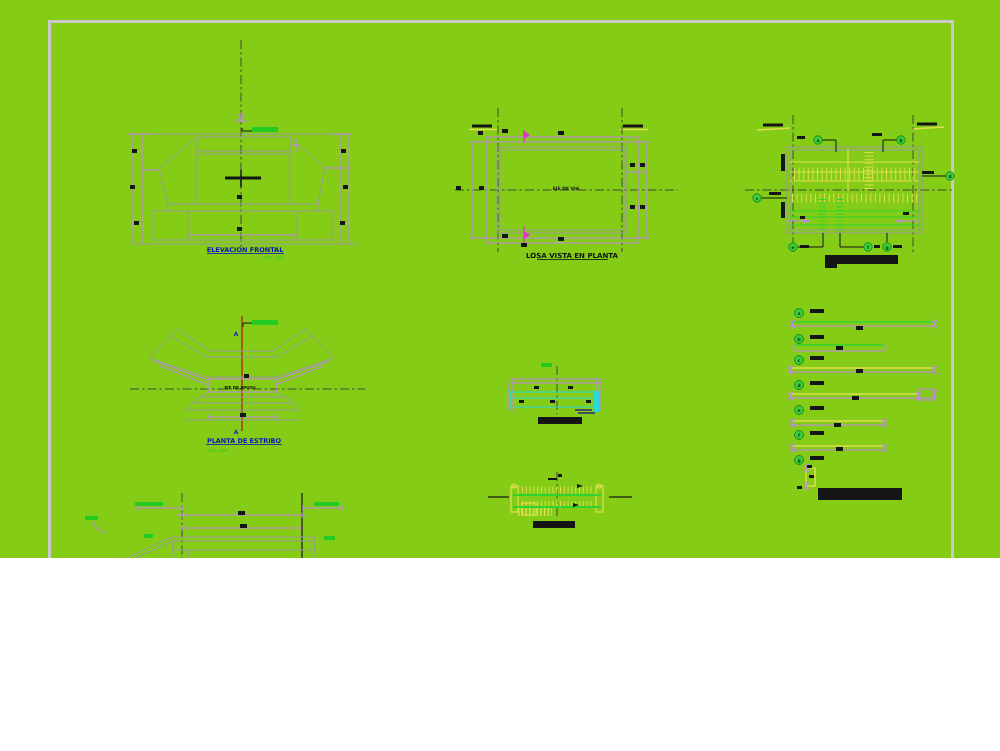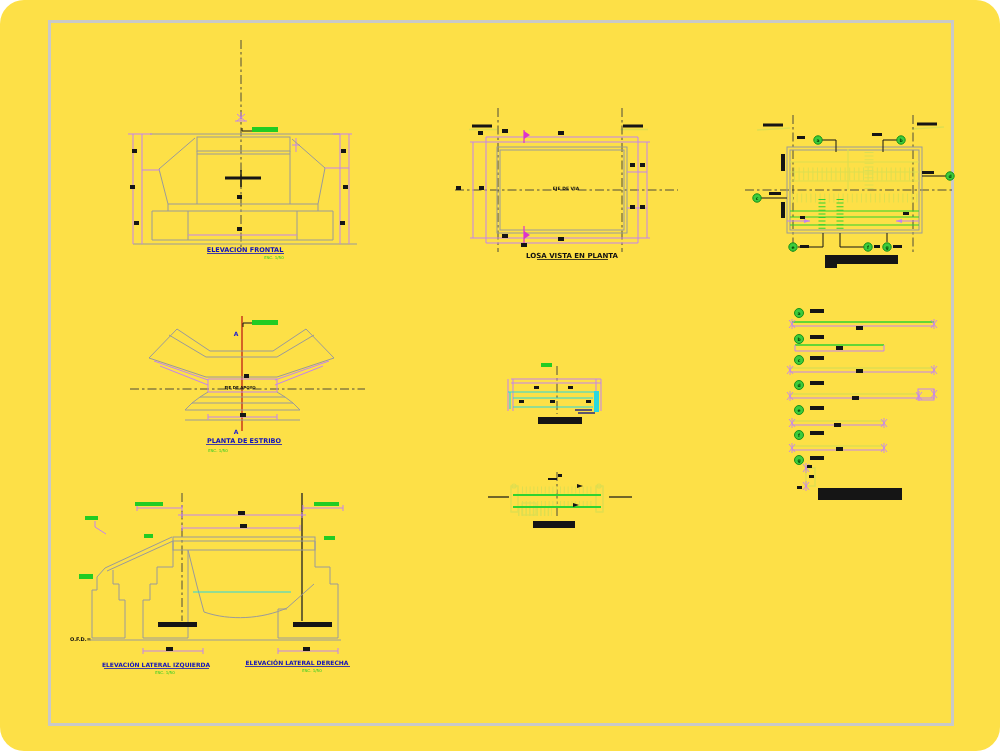--- a/index.html
+++ b/index.html
@@ -1,16 +1,16 @@
 <!DOCTYPE html>
 <html><head>
 <meta charset="utf-8">
 <style>
   html,body{margin:0;padding:0;background:#ffffff;}
-  .canvas{position:relative;width:1000px;height:751px;background:#fde047;overflow:hidden;font-family:"DejaVu Sans",sans-serif;border-radius:24px;}
+  .canvas{position:relative;width:1000px;height:558px;background:#84cc16;overflow:hidden;font-family:"DejaVu Sans",sans-serif;}
   svg{position:absolute;left:0;top:0;}
   
   .g{stroke:#9a9a9a;fill:none;stroke-width:1}
   .m{stroke:#c583ef;fill:none;stroke-width:1}
   .pk{stroke:#dd33cc;fill:none;stroke-width:1.2}
   .y{stroke:#dede50;fill:none}
   .gr{stroke:#2fd32f;fill:none}
   .cy{stroke:#2bd8de;fill:none;stroke-width:1.2}
   .k{stroke:#151515;fill:none}
   .cl{stroke:#3a3a3a;stroke-width:0.9;fill:none;stroke-dasharray:9 3 2.5 3}

